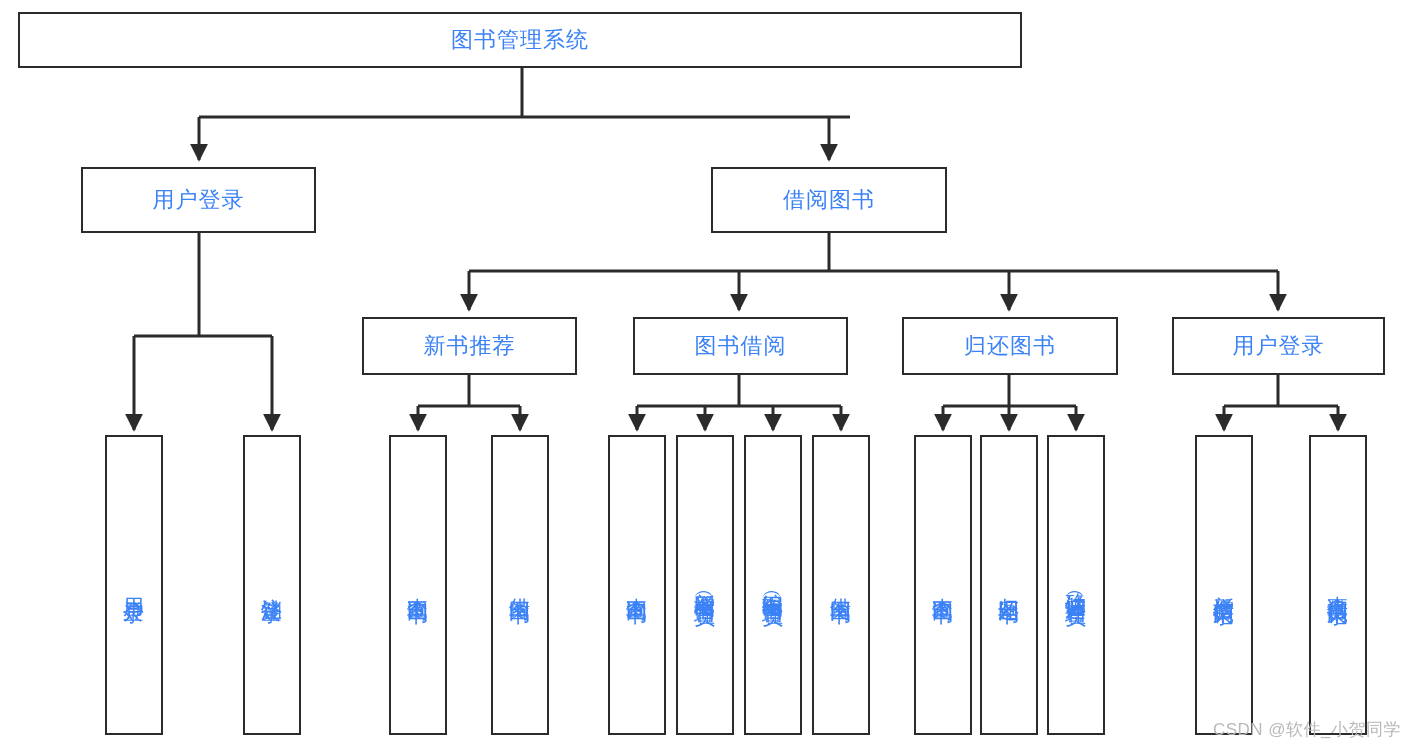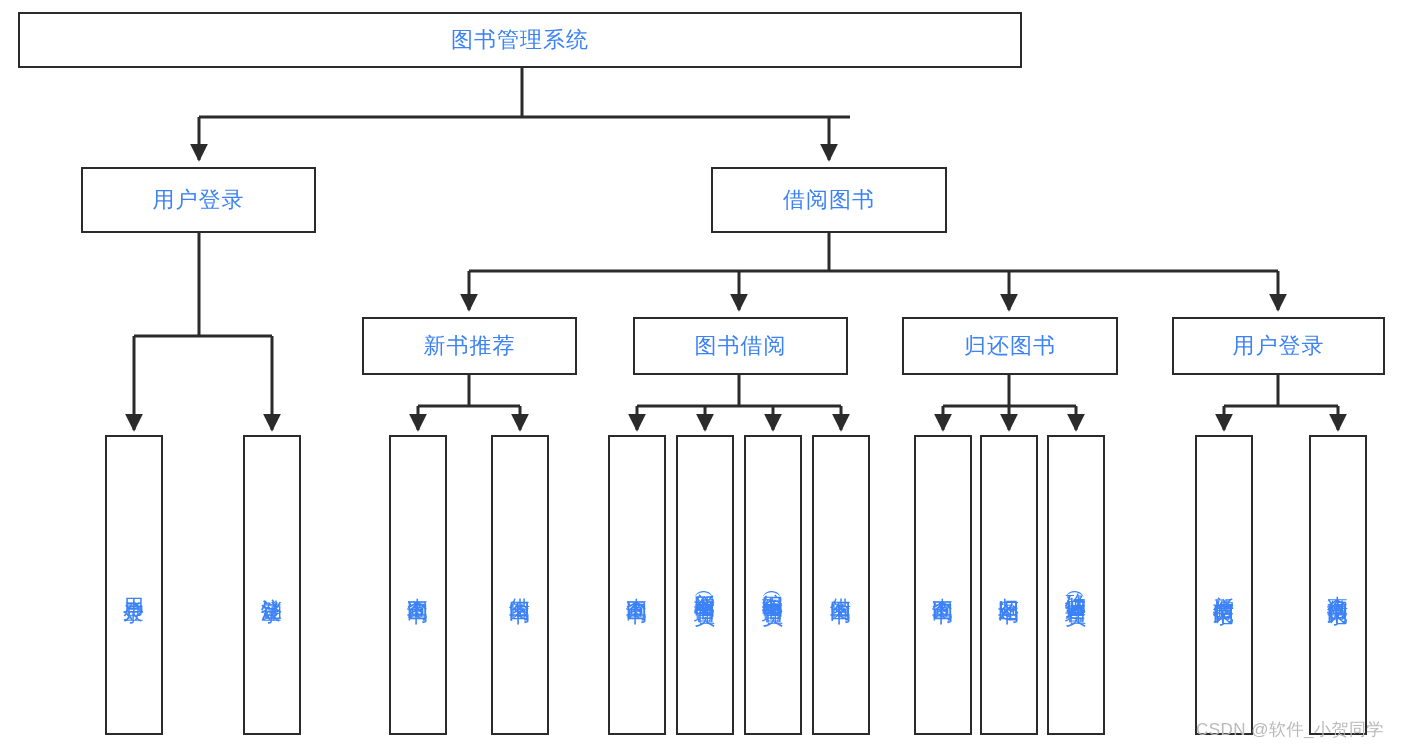--- a/index.html
+++ b/index.html
@@ -46,21 +46,21 @@
     writing-mode: vertical-rl;
     text-orientation: upright;
     font-size: 21px;
     letter-spacing: 2px;
     line-height: 1.1;
     white-space: normal;
     max-height: 285px;
   }
   .watermark {
     position: absolute;
-    right: 21px;
+    right: 4px;
     bottom: 6px;
     font-size: 17px;
     color: #b9b9b9;
     letter-spacing: 0.5px;
     white-space: nowrap;
   }
 </style>
 </head>
 <body>
 

